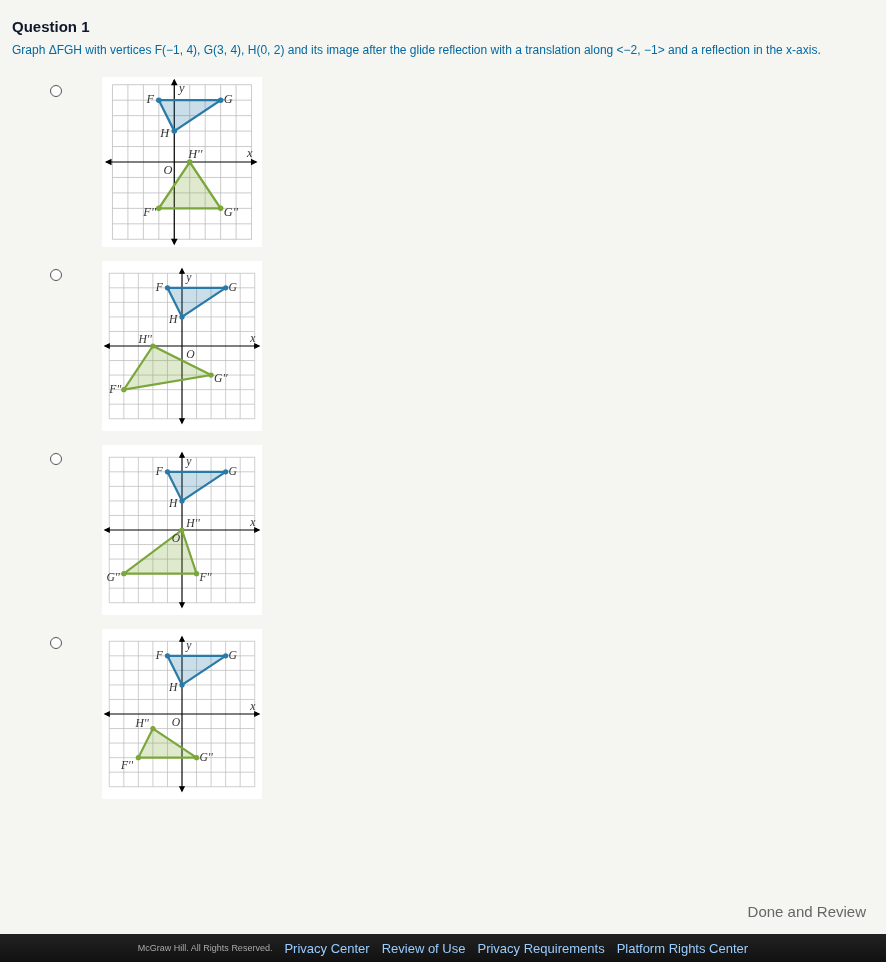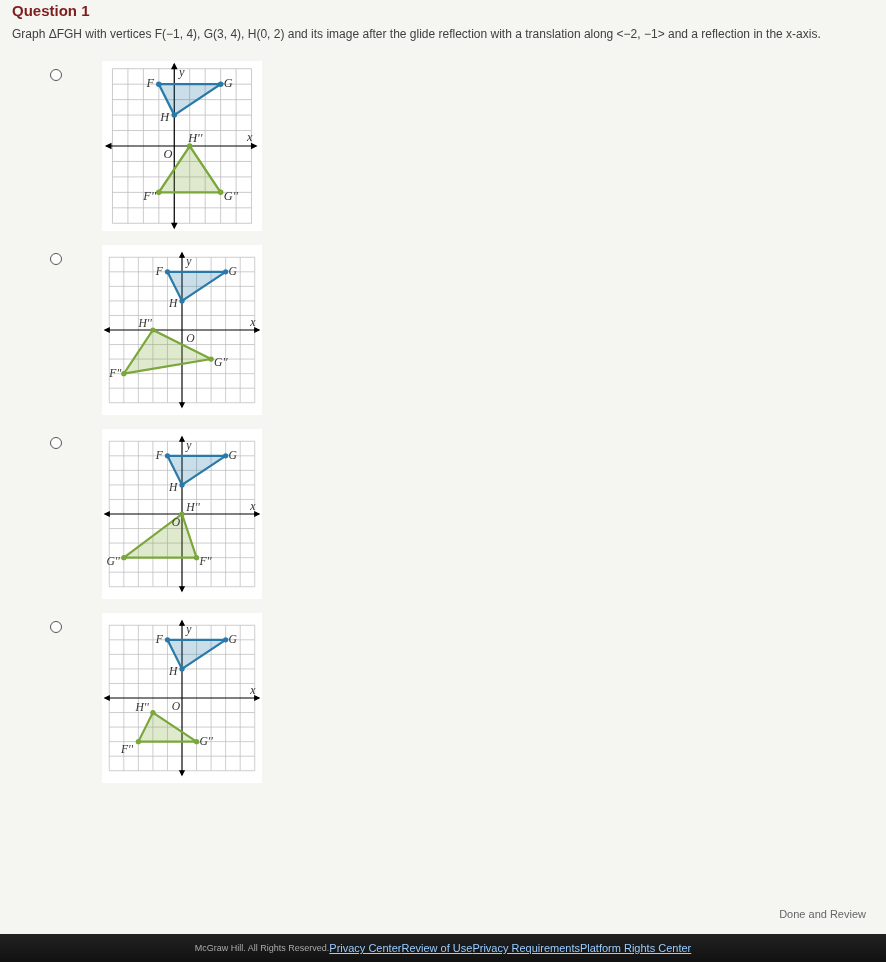--- a/index.html
+++ b/index.html
@@ -5,29 +5,29 @@
   * { box-sizing: border-box; margin: 0; padding: 0; }
   body {
     font-family: Arial, Helvetica, sans-serif;
     background: #f5f5f2;
     width: 886px;
     height: 962px;
     position: relative;
     overflow: hidden;
   }
   .question-header {
-    padding: 2px 12px 4px 12px;
+    padding: 18px 12px 4px 12px;
     font-weight: bold;
     font-size: 15px;
-    color: #7f1d1d;
+    color: #0f172a;
   }
   .question-text {
     padding: 4px 12px 20px 12px;
     font-size: 12px;
-    color: #404040;
+    color: #0369a1;
   }
   .options {
     padding-left: 50px;
   }
   .option-row {
     display: flex;
     align-items: flex-start;
     margin-bottom: 14px;
   }
   .radio {
@@ -43,38 +43,39 @@
     position: relative;
     width: 160px;
     height: 170px;
     background: #fff;
   }
   svg { display: block; }
   .done-review {
     position: absolute;
     right: 20px;
     bottom: 42px;
-    font-size: 11px;
+    font-size: 15px;
     color: #666;
   }
   .footer {
     position: absolute;
     bottom: 0;
     left: 0;
     right: 0;
     height: 28px;
     background: linear-gradient(#222,#111);
     color: #aaa;
     font-size: 9px;
     display: flex;
     align-items: center;
     padding: 0 20px;
+    gap: 12px;
     justify-content: center;
   }
-  .footer a { color: #9cf; text-decoration: underline; font-size: 11px; }
+  .footer a { color: #9cf; font-size: 13px; }
   .footer-left-btn {
     position: absolute;
     left: 120px;
     bottom: 6px;
     background: #0a7a5a;
     color: #fff;
     font-size: 9px;
     padding: 2px 6px;
     border-radius: 3px 3px 0 0;
   }

